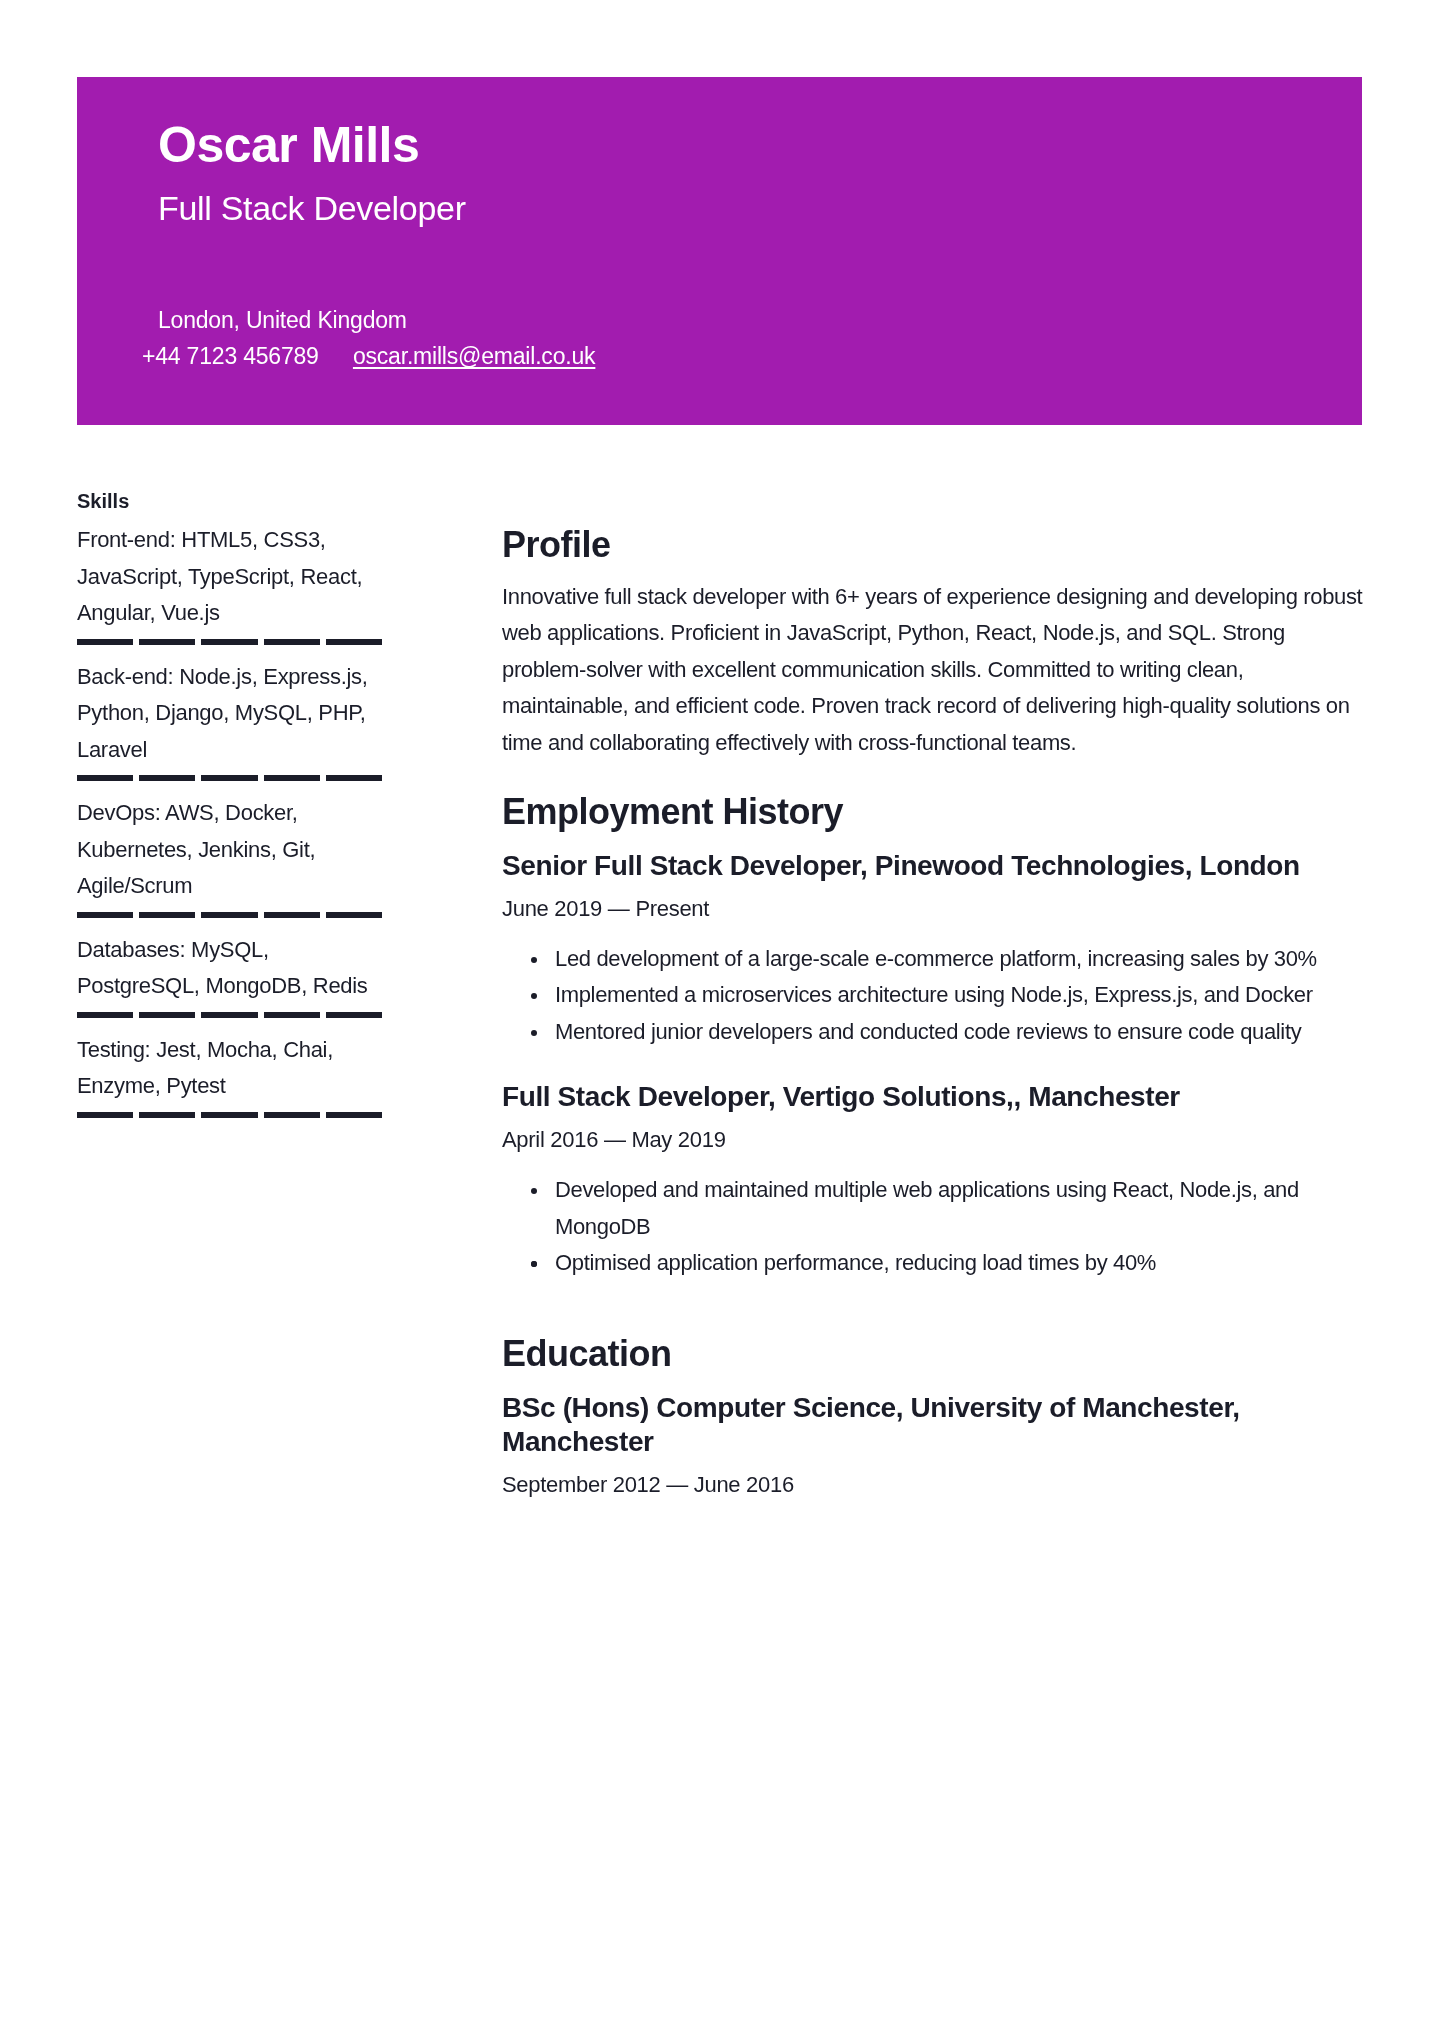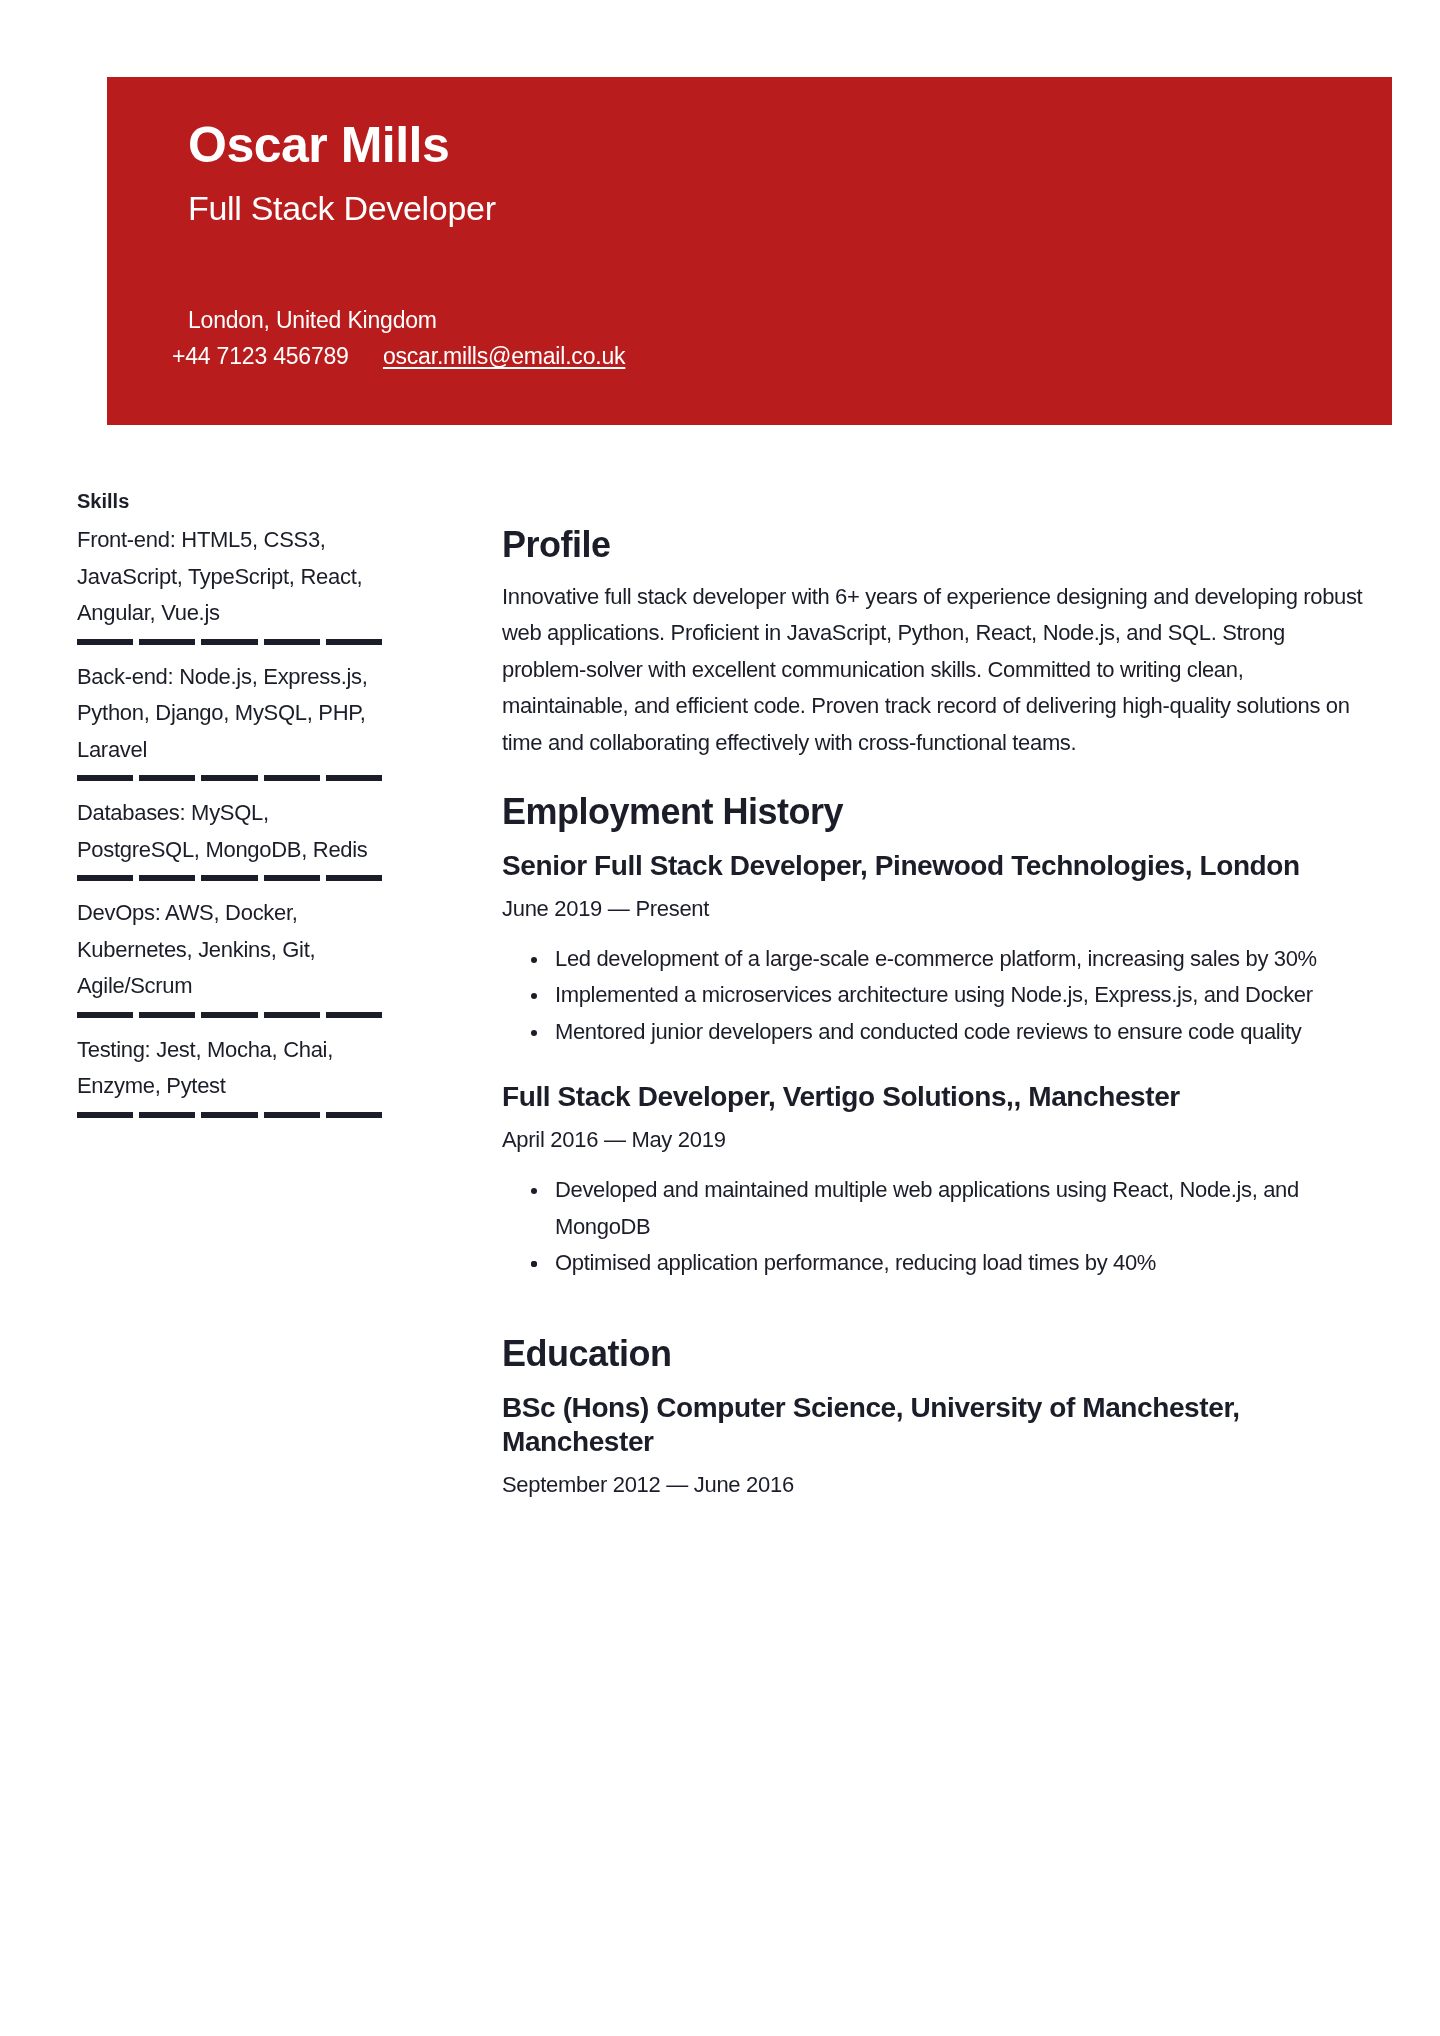--- a/index.html
+++ b/index.html
@@ -46,21 +46,21 @@
   .job .job-date { font-size: 22px; line-height: 36px; letter-spacing: -0.3px; margin-top: 8px; }
   .job ul { list-style: none; margin-top: 14px; }
   .job li { position: relative; padding-left: 53px; font-size: 22px; line-height: 36.4px; letter-spacing: -0.35px; }
   .job li .dot { position: absolute; left: 29px; top: 16px; width: 6px; height: 6px; border-radius: 50%; background: #1b1d29; }
   .job + .job { margin-top: 30px; }
   #section-education { margin-top: 50px; }
 </style>
 </head>
 <body>
 
-<div class="header" style="background: #b91c1c; margin-left: 30px;">
+<div class="header" style="background: #a21caf;">
   <div class="name">Oscar Mills</div>
   <div class="title">Full Stack Developer</div>
   <div class="location">London, United Kingdom</div>
   <div class="contact-row">
     <span class="phone">+44 7123 456789</span>
     <a class="email" href="mailto:oscar.mills@email.co.uk">oscar.mills@email.co.uk</a>
   </div>
 </div>
 
 <div class="sidebar">
@@ -80,31 +80,31 @@
       <div class="skill-name">Back-end: Node.js, Express.js, Python, Django, MySQL, PHP, Laravel</div>
       <div class="bar">
           <span class="seg on"></span>
           <span class="seg on"></span>
           <span class="seg on"></span>
           <span class="seg on"></span>
           <span class="seg on"></span>
         </div>
     </div>
     <div class="skill">
-      <div class="skill-name">Databases: MySQL, PostgreSQL, MongoDB, Redis</div>
+      <div class="skill-name">DevOps: AWS, Docker, Kubernetes, Jenkins, Git, Agile/Scrum</div>
       <div class="bar">
           <span class="seg on"></span>
           <span class="seg on"></span>
           <span class="seg on"></span>
           <span class="seg on"></span>
           <span class="seg on"></span>
         </div>
     </div>
     <div class="skill">
-      <div class="skill-name">DevOps: AWS, Docker, Kubernetes, Jenkins, Git, Agile/Scrum</div>
+      <div class="skill-name">Databases: MySQL, PostgreSQL, MongoDB, Redis</div>
       <div class="bar">
           <span class="seg on"></span>
           <span class="seg on"></span>
           <span class="seg on"></span>
           <span class="seg on"></span>
           <span class="seg on"></span>
         </div>
     </div>
     <div class="skill">
       <div class="skill-name">Testing: Jest, Mocha, Chai, Enzyme, Pytest</div>

